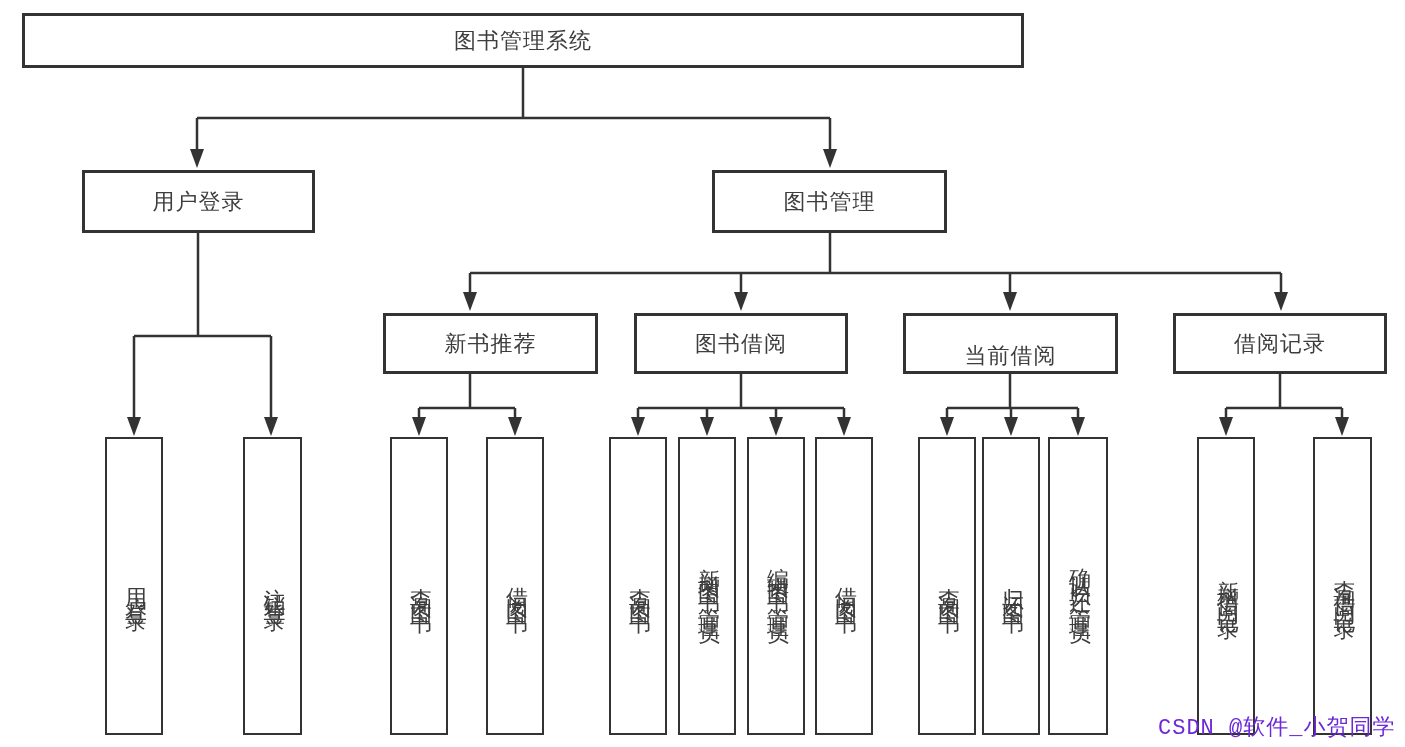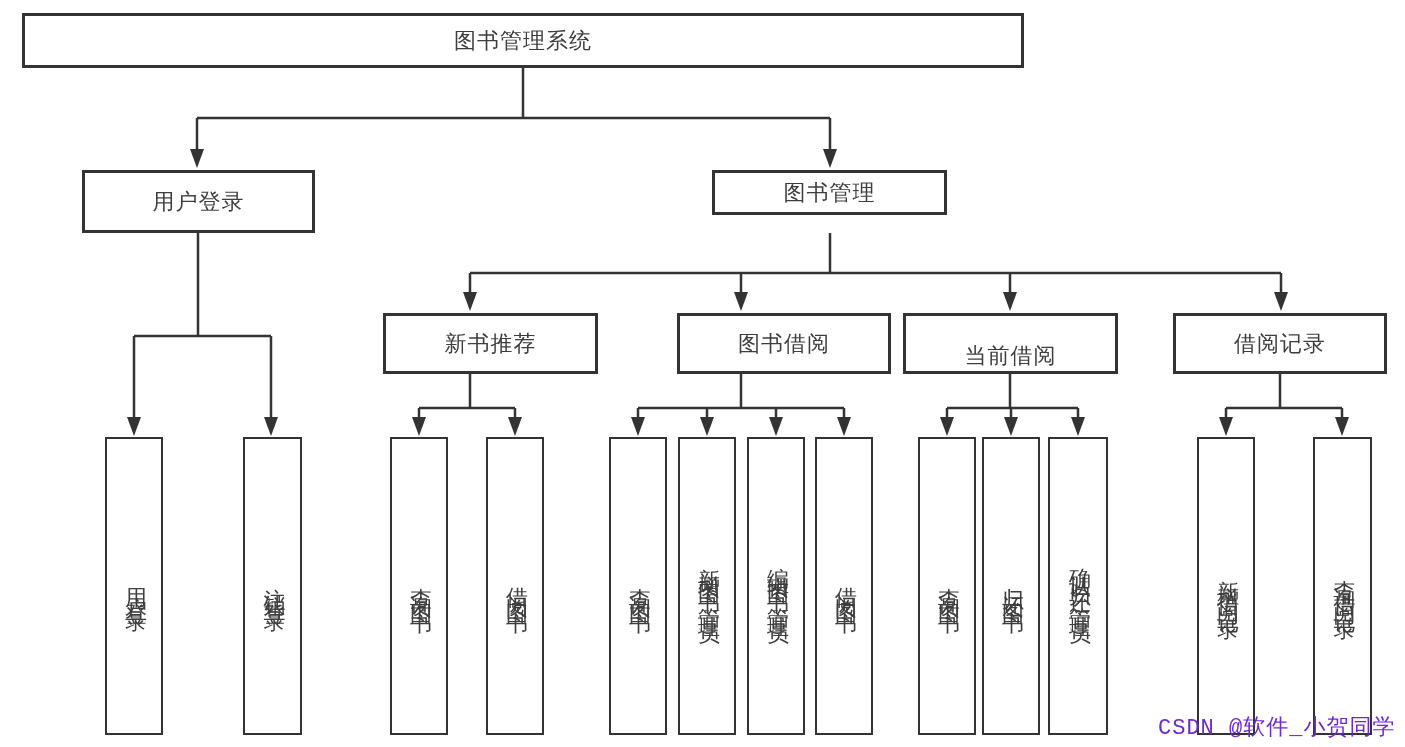--- a/index.html
+++ b/index.html
@@ -104,28 +104,28 @@
     </g>
   </svg>
 
   <div class="node hnode" style="left:22px; top:13px; width:1002px; height:55px;">
     <span>图书管理系统</span>
   </div>
 
   <div class="node hnode" style="left:82px; top:170px; width:233px; height:63px;">
     <span>用户登录</span>
   </div>
-  <div class="node hnode" style="left:712px; top:170px; width:235px; height:45px;">
+  <div class="node hnode" style="left:712px; top:170px; width:235px; height:63px;">
     <span>图书管理</span>
   </div>
 
   <div class="node hnode" style="left:363px; top:313px; width:215px; height:61px;margin-left:20px;">
     <span>新书推荐</span>
   </div>
-  <div class="node hnode" style="left:634px; top:313px; width:214px; height:61px;margin-left:43px;">
+  <div class="node hnode" style="left:634px; top:313px; width:214px; height:61px;">
     <span>图书借阅</span>
   </div>
   <div class="node hnode" style="left:903px; top:313px; width:215px; height:61px;align-items:flex-end;">
     <span>当前借阅</span>
   </div>
   <div class="node hnode" style="left:1173px; top:313px; width:214px; height:61px;">
     <span>借阅记录</span>
   </div>
 
   <div class="node vnode" style="left:105px; top:437px; width:58px; height:298px;">

